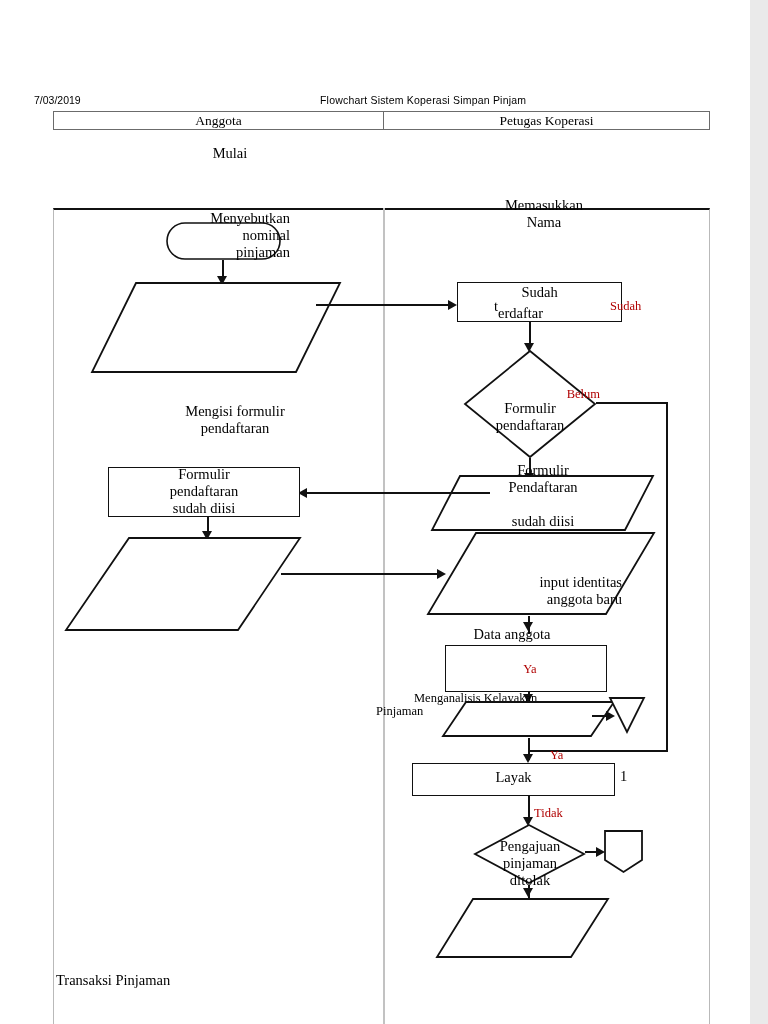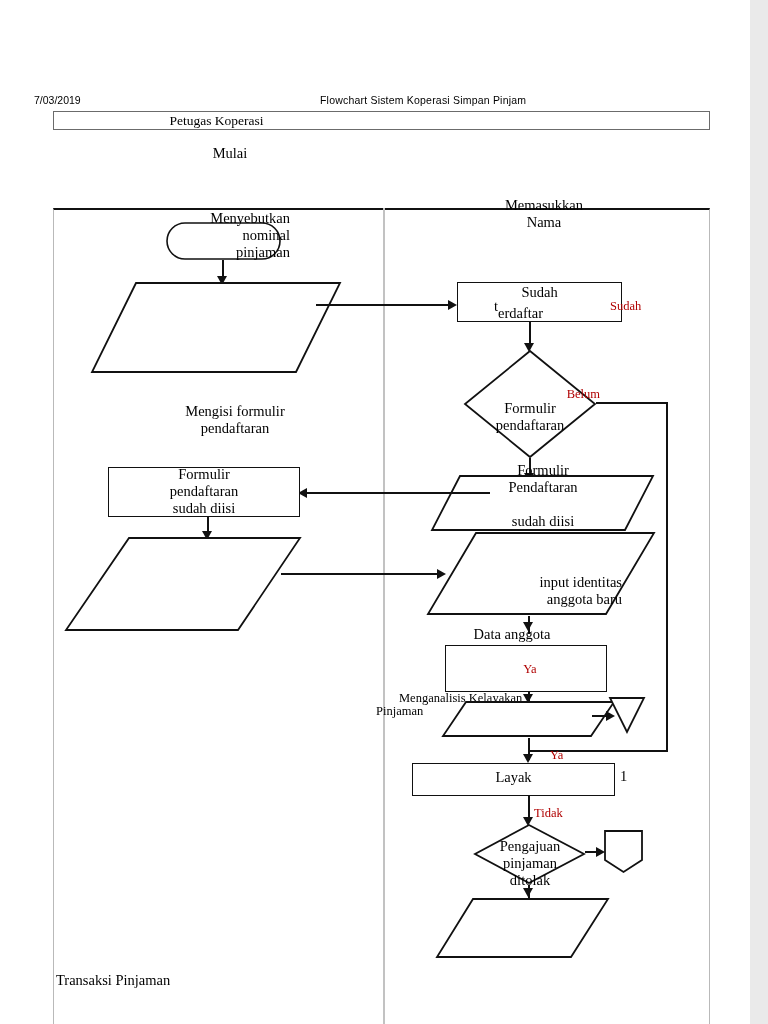--- a/index.html
+++ b/index.html
@@ -124,20 +124,21 @@
 </style>
 </head>
 <body>
 
 <div id="page">
 
   <div id="doc-date">7/03/2019</div>
   <div id="doc-title">Flowchart Sistem Koperasi Simpan Pinjam</div>
 
   <div id="lane-header">
+    <div class="lane-cell left">Anggota</div>
     <div class="lane-cell right">Petugas Koperasi</div>
   </div>
 
   <div class="lbl" style="left:180px; top:145px; width:100px;">Mulai</div>
 
   <div id="lane-frame"></div>
   <div id="lane-divider"></div>
 
   <div class="shape term" style="left:166px; top:222px; width:115px; height:38px;">
     <svg width="115" height="38" viewBox="0 0 115 38">
@@ -232,21 +233,21 @@
   <div class="ln vln" style="left:528px; top:616px; height:18px;"></div>
   <div class="arw down" style="left:523px; top:622px;"></div>
 
   <div class="shape rect" style="left:445px; top:645px; width:162px; height:47px;"></div>
   <div class="lbl" style="left:436px; top:626px; width:152px;">Data anggota</div>
   <div class="lbl red" style="left:500px; top:662px; width:60px;">Ya</div>
 
   <div class="ln vln" style="left:528px; top:692px; height:16px;"></div>
   <div class="arw down" style="left:523px; top:694px;"></div>
 
-  <div class="lbl small" style="left:399px; top:691px; width:145px; text-align:left;">Menganalisis Kelayakan</div>
+  <div class="lbl small" style="left:414px; top:691px; width:145px; text-align:left;">Menganalisis Kelayakan</div>
   <div class="lbl small" style="left:376px; top:704px; width:80px; text-align:left;">Pinjaman</div>
 
   <div class="shape para" style="left:441px; top:700px; width:175px; height:38px;">
     <svg width="175" height="38" viewBox="0 0 175 38">
       <polygon points="25,2 173,2 150,36 2,36" fill="#fff" stroke="#111" stroke-width="1.8"></polygon>
     </svg>
   </div>
 
   <div class="ln hln" style="left:592px; top:715px; width:18px;"></div>
   <div class="arw right" style="left:606px; top:711px;"></div>

